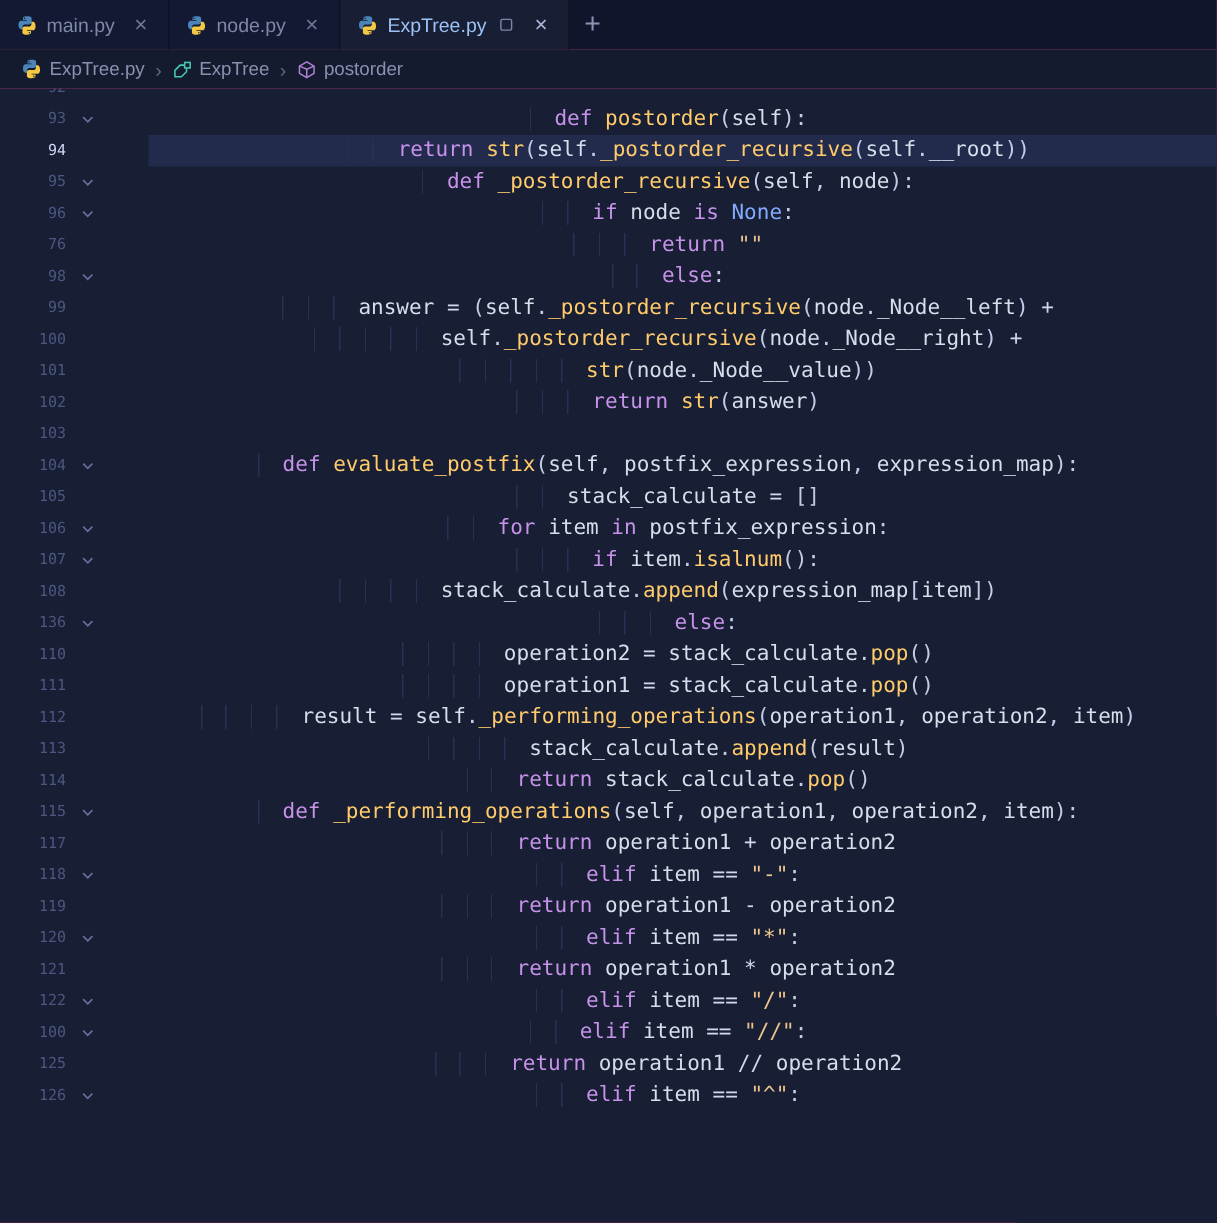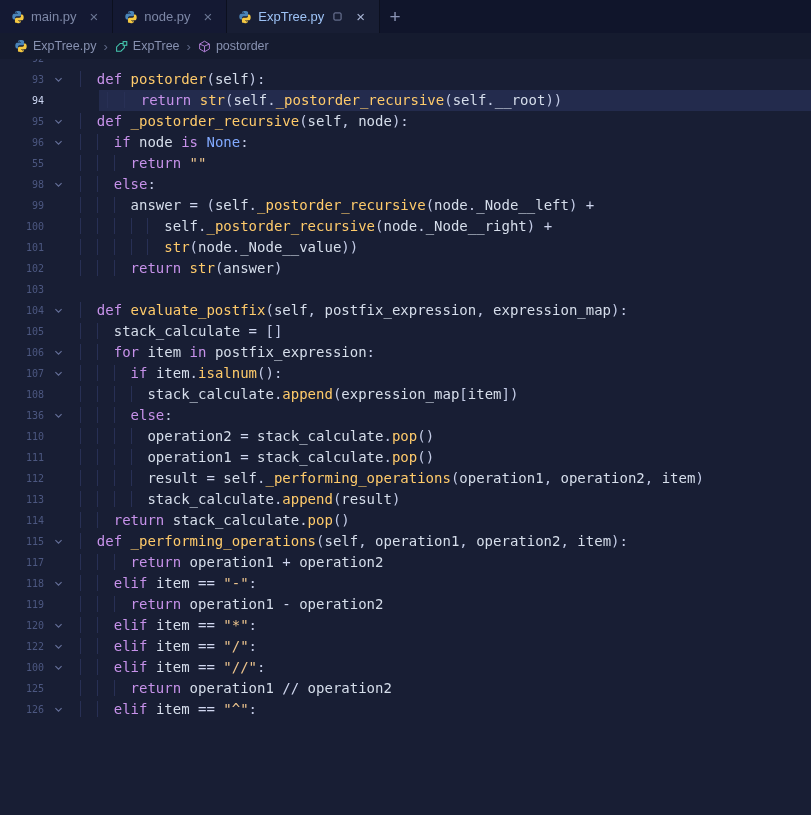--- a/index.html
+++ b/index.html
@@ -25,21 +25,21 @@
   .bc-icon{display:flex;align-items:center;}
   .bc-sep{color:#5d6785;margin:0 3px;font-size:13px;}
 
   
   .editor{flex:1;overflow:hidden;background:#181e34;font-family:"DejaVu Sans Mono",monospace;
           font-size:14px;line-height:21px;}
   .lines{margin-top:-11px;}
   .line{display:flex;height:21px;line-height:21px;white-space:pre;}
   .ln{flex:none;width:44px;text-align:right;color:#4c5780;font-size:10px;cursor:pointer;}
   .fold{flex:none;width:28px;display:flex;align-items:center;justify-content:center;cursor:pointer;}
-  .code{flex:1;padding-left:8px;}
+  .code{flex:1;padding-left:8px;text-align:center;}
   .line.current .code{background:#232b4d;margin-left:27px;}
   .line.current .ln{color:#ccd6f2;}
   .ig{box-shadow:inset 1px 0 0 0 #283055;}
 
   
   .t-kw{color:#c792ea;}
   .t-fn{color:#ffcb6b;}
   .t-str{color:#ecc48d;}
   .t-const{color:#82aaff;}
   .t-var{color:#d6deeb;}
@@ -130,21 +130,21 @@
         <div class="line"><span class="ln">93</span><span class="fold"><svg width="11" height="11" viewBox="0 0 16 16">
               <path d="M3.5 6l4.5 4.5L12.5 6" fill="none" stroke="#66719b" stroke-width="1.6"></path>
             </svg></span><span class="code"><span class="ig">  </span><span class="t-kw">def </span><span class="t-fn">postorder</span><span class="t-pun">(</span><span class="t-var">self</span><span class="t-pun">):</span></span></div>
         <div class="line current"><span class="ln">94</span><span class="fold"></span><span class="code"><span class="ig">  </span><span class="ig">  </span><span class="t-kw">return </span><span class="t-fn">str</span><span class="t-pun">(</span><span class="t-var">self</span><span class="t-pun">.</span><span class="t-fn">_postorder_recursive</span><span class="t-pun">(</span><span class="t-var">self</span><span class="t-pun">.</span><span class="t-var">__root</span><span class="t-pun">))</span></span></div>
         <div class="line"><span class="ln">95</span><span class="fold"><svg width="11" height="11" viewBox="0 0 16 16">
               <path d="M3.5 6l4.5 4.5L12.5 6" fill="none" stroke="#66719b" stroke-width="1.6"></path>
             </svg></span><span class="code"><span class="ig">  </span><span class="t-kw">def </span><span class="t-fn">_postorder_recursive</span><span class="t-pun">(</span><span class="t-var">self</span><span class="t-pun">, </span><span class="t-var">node</span><span class="t-pun">):</span></span></div>
         <div class="line"><span class="ln">96</span><span class="fold"><svg width="11" height="11" viewBox="0 0 16 16">
               <path d="M3.5 6l4.5 4.5L12.5 6" fill="none" stroke="#66719b" stroke-width="1.6"></path>
             </svg></span><span class="code"><span class="ig">  </span><span class="ig">  </span><span class="t-kw">if </span><span class="t-var">node</span><span class="t-kw"> is </span><span class="t-const">None</span><span class="t-pun">:</span></span></div>
-        <div class="line"><span class="ln">55</span><span class="fold"></span><span class="code"><span class="ig">  </span><span class="ig">  </span><span class="ig">  </span><span class="t-kw">return </span><span class="t-str">""</span></span></div>
+        <div class="line"><span class="ln">76</span><span class="fold"></span><span class="code"><span class="ig">  </span><span class="ig">  </span><span class="ig">  </span><span class="t-kw">return </span><span class="t-str">""</span></span></div>
         <div class="line"><span class="ln">98</span><span class="fold"><svg width="11" height="11" viewBox="0 0 16 16">
               <path d="M3.5 6l4.5 4.5L12.5 6" fill="none" stroke="#66719b" stroke-width="1.6"></path>
             </svg></span><span class="code"><span class="ig">  </span><span class="ig">  </span><span class="t-kw">else</span><span class="t-pun">:</span></span></div>
         <div class="line"><span class="ln">99</span><span class="fold"></span><span class="code"><span class="ig">  </span><span class="ig">  </span><span class="ig">  </span><span class="t-var">answer</span><span class="t-op"> = </span><span class="t-pun">(</span><span class="t-var">self</span><span class="t-pun">.</span><span class="t-fn">_postorder_recursive</span><span class="t-pun">(</span><span class="t-var">node</span><span class="t-pun">.</span><span class="t-var">_Node__left</span><span class="t-pun">)</span><span class="t-op"> +</span></span></div>
         <div class="line"><span class="ln">100</span><span class="fold"></span><span class="code"><span class="ig">  </span><span class="ig">  </span><span class="ig">  </span><span class="ig">  </span><span class="ig">  </span><span class="t-var">self</span><span class="t-pun">.</span><span class="t-fn">_postorder_recursive</span><span class="t-pun">(</span><span class="t-var">node</span><span class="t-pun">.</span><span class="t-var">_Node__right</span><span class="t-pun">)</span><span class="t-op"> +</span></span></div>
         <div class="line"><span class="ln">101</span><span class="fold"></span><span class="code"><span class="ig">  </span><span class="ig">  </span><span class="ig">  </span><span class="ig">  </span><span class="ig">  </span><span class="t-fn">str</span><span class="t-pun">(</span><span class="t-var">node</span><span class="t-pun">.</span><span class="t-var">_Node__value</span><span class="t-pun">))</span></span></div>
         <div class="line"><span class="ln">102</span><span class="fold"></span><span class="code"><span class="ig">  </span><span class="ig">  </span><span class="ig">  </span><span class="t-kw">return </span><span class="t-fn">str</span><span class="t-pun">(</span><span class="t-var">answer</span><span class="t-pun">)</span></span></div>
         <div class="line"><span class="ln">103</span><span class="fold"></span><span class="code"></span></div>
         <div class="line"><span class="ln">104</span><span class="fold"><svg width="11" height="11" viewBox="0 0 16 16">
               <path d="M3.5 6l4.5 4.5L12.5 6" fill="none" stroke="#66719b" stroke-width="1.6"></path>
@@ -169,20 +169,21 @@
               <path d="M3.5 6l4.5 4.5L12.5 6" fill="none" stroke="#66719b" stroke-width="1.6"></path>
             </svg></span><span class="code"><span class="ig">  </span><span class="t-kw">def </span><span class="t-fn">_performing_operations</span><span class="t-pun">(</span><span class="t-var">self</span><span class="t-pun">, </span><span class="t-var">operation1</span><span class="t-pun">, </span><span class="t-var">operation2</span><span class="t-pun">, </span><span class="t-var">item</span><span class="t-pun">):</span></span></div>
         <div class="line"><span class="ln">117</span><span class="fold"></span><span class="code"><span class="ig">  </span><span class="ig">  </span><span class="ig">  </span><span class="t-kw">return </span><span class="t-var">operation1</span><span class="t-op"> + </span><span class="t-var">operation2</span></span></div>
         <div class="line"><span class="ln">118</span><span class="fold"><svg width="11" height="11" viewBox="0 0 16 16">
               <path d="M3.5 6l4.5 4.5L12.5 6" fill="none" stroke="#66719b" stroke-width="1.6"></path>
             </svg></span><span class="code"><span class="ig">  </span><span class="ig">  </span><span class="t-kw">elif </span><span class="t-var">item</span><span class="t-op"> == </span><span class="t-str">"-"</span><span class="t-pun">:</span></span></div>
         <div class="line"><span class="ln">119</span><span class="fold"></span><span class="code"><span class="ig">  </span><span class="ig">  </span><span class="ig">  </span><span class="t-kw">return </span><span class="t-var">operation1</span><span class="t-op"> - </span><span class="t-var">operation2</span></span></div>
         <div class="line"><span class="ln">120</span><span class="fold"><svg width="11" height="11" viewBox="0 0 16 16">
               <path d="M3.5 6l4.5 4.5L12.5 6" fill="none" stroke="#66719b" stroke-width="1.6"></path>
             </svg></span><span class="code"><span class="ig">  </span><span class="ig">  </span><span class="t-kw">elif </span><span class="t-var">item</span><span class="t-op"> == </span><span class="t-str">"*"</span><span class="t-pun">:</span></span></div>
+        <div class="line"><span class="ln">121</span><span class="fold"></span><span class="code"><span class="ig">  </span><span class="ig">  </span><span class="ig">  </span><span class="t-kw">return </span><span class="t-var">operation1</span><span class="t-op"> * </span><span class="t-var">operation2</span></span></div>
         <div class="line"><span class="ln">122</span><span class="fold"><svg width="11" height="11" viewBox="0 0 16 16">
               <path d="M3.5 6l4.5 4.5L12.5 6" fill="none" stroke="#66719b" stroke-width="1.6"></path>
             </svg></span><span class="code"><span class="ig">  </span><span class="ig">  </span><span class="t-kw">elif </span><span class="t-var">item</span><span class="t-op"> == </span><span class="t-str">"/"</span><span class="t-pun">:</span></span></div>
         <div class="line"><span class="ln">100</span><span class="fold"><svg width="11" height="11" viewBox="0 0 16 16">
               <path d="M3.5 6l4.5 4.5L12.5 6" fill="none" stroke="#66719b" stroke-width="1.6"></path>
             </svg></span><span class="code"><span class="ig">  </span><span class="ig">  </span><span class="t-kw">elif </span><span class="t-var">item</span><span class="t-op"> == </span><span class="t-str">"//"</span><span class="t-pun">:</span></span></div>
         <div class="line"><span class="ln">125</span><span class="fold"></span><span class="code"><span class="ig">  </span><span class="ig">  </span><span class="ig">  </span><span class="t-kw">return </span><span class="t-var">operation1</span><span class="t-op"> // </span><span class="t-var">operation2</span></span></div>
         <div class="line"><span class="ln">126</span><span class="fold"><svg width="11" height="11" viewBox="0 0 16 16">
               <path d="M3.5 6l4.5 4.5L12.5 6" fill="none" stroke="#66719b" stroke-width="1.6"></path>
             </svg></span><span class="code"><span class="ig">  </span><span class="ig">  </span><span class="t-kw">elif </span><span class="t-var">item</span><span class="t-op"> == </span><span class="t-str">"^"</span><span class="t-pun">:</span></span></div>

